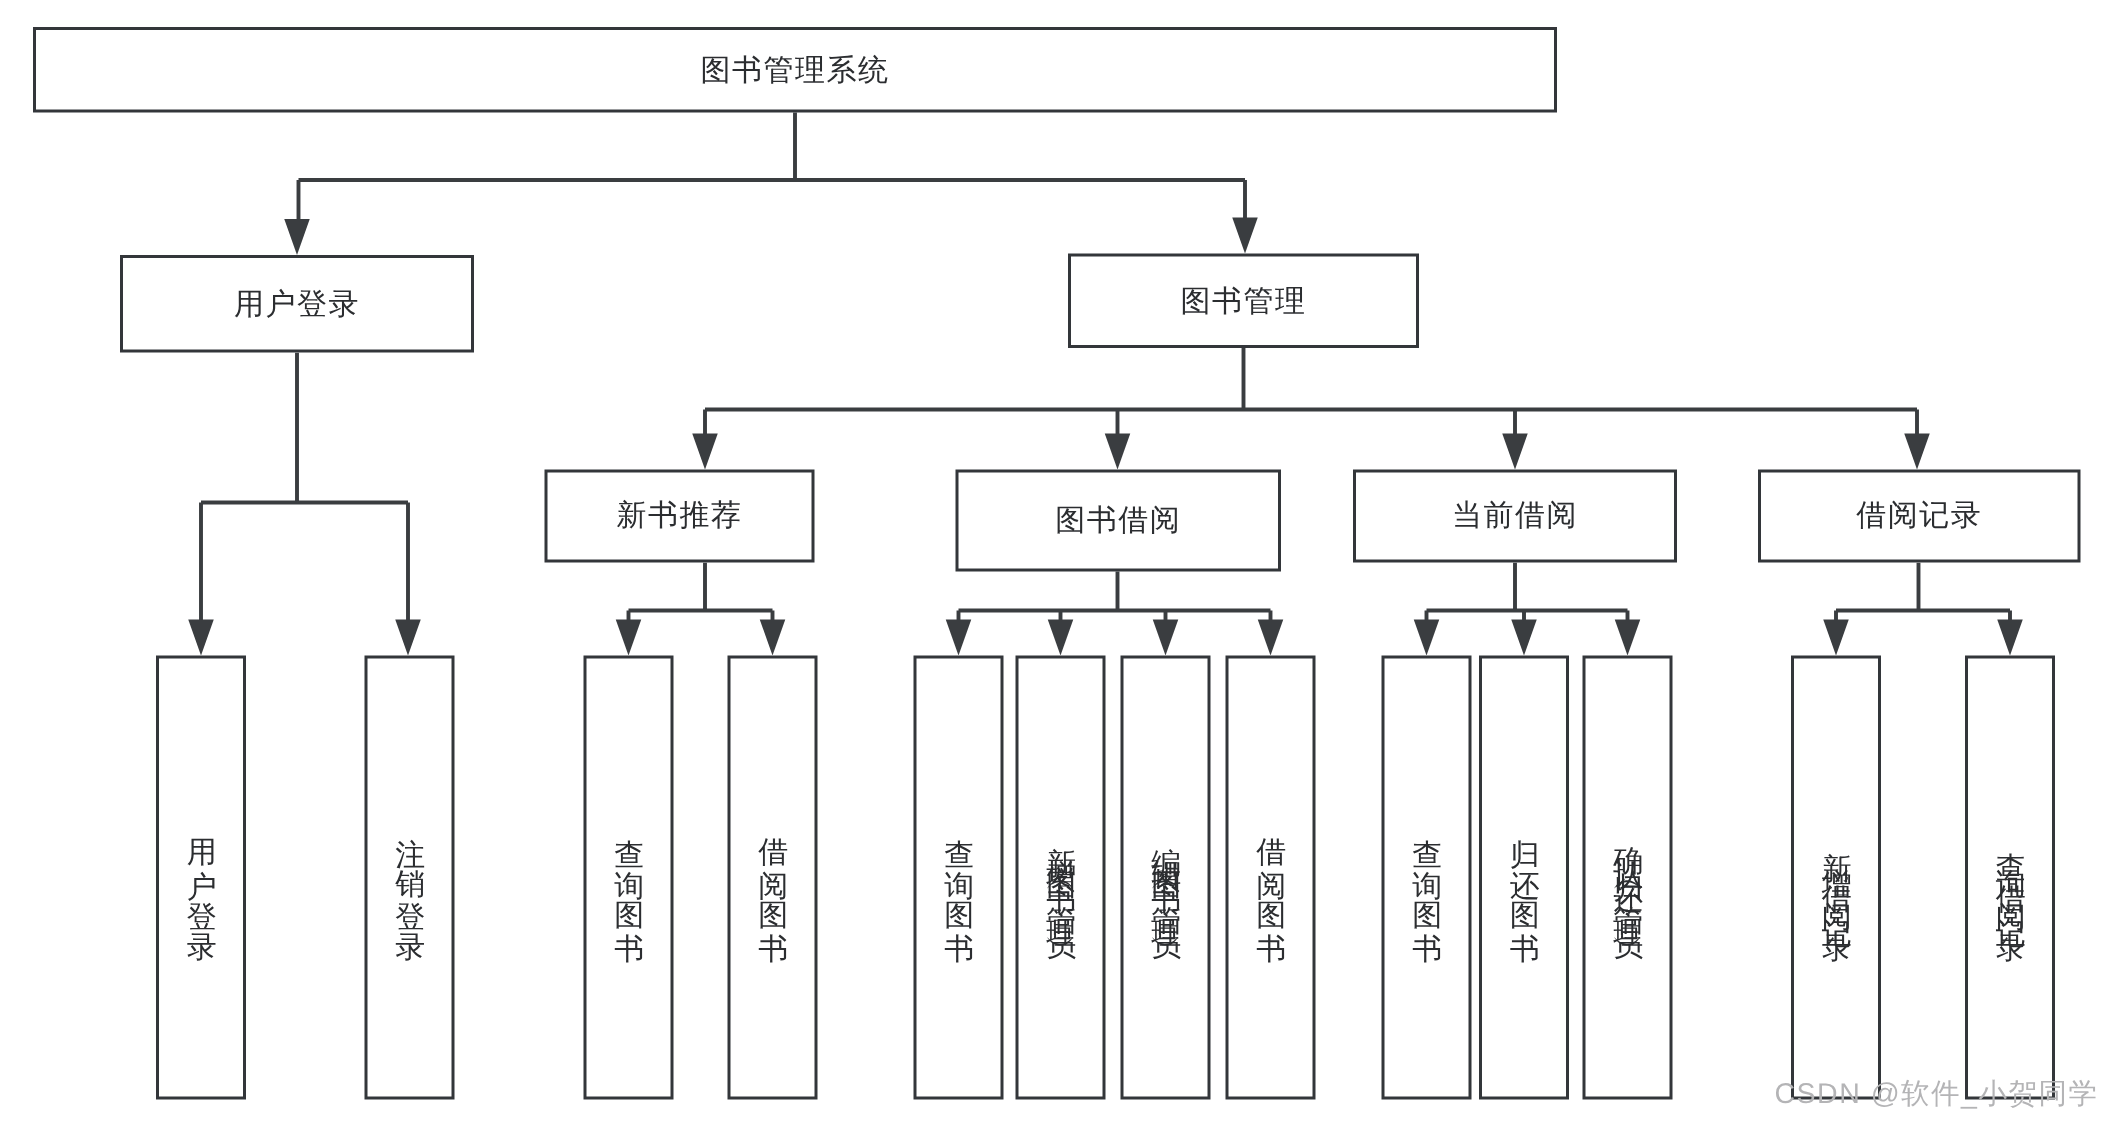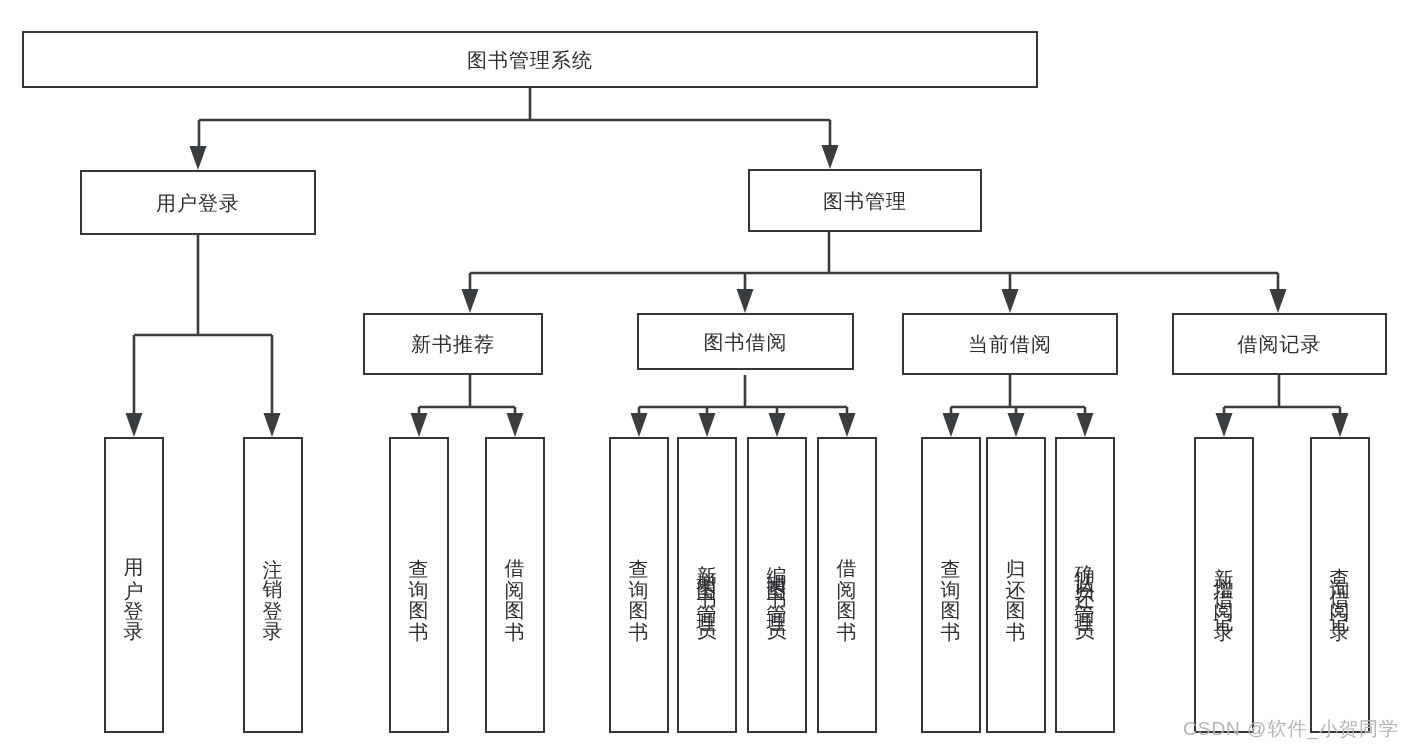--- a/index.html
+++ b/index.html
@@ -50,27 +50,27 @@
       <polygon points="768.5,413 785.5,413 777,437"></polygon>
       <polygon points="838.5,413 855.5,413 847,437"></polygon>
       <polygon points="942.5,413 959.5,413 951,437"></polygon>
       <polygon points="1007.5,413 1024.5,413 1016,437"></polygon>
       <polygon points="1076.5,413 1093.5,413 1085,437"></polygon>
       <polygon points="1215.5,413 1232.5,413 1224,437"></polygon>
       <polygon points="1331.5,413 1348.5,413 1340,437"></polygon>
     </g>
   </svg>
 
-  <div class="node h" style="left:22px;top:31px;width:1016px;height:57px;">图书管理系统</div>
+  <div class="node h" style="left:22px;top:18px;width:1016px;height:57px;">图书管理系统</div>
 
   <div class="node h" style="left:80px;top:170px;width:236px;height:65px;">用户登录</div>
-  <div class="node h" style="left:748px;top:169px;width:234px;height:63px;">图书管理</div>
+  <div class="node h" style="left:712px;top:169px;width:234px;height:63px;">图书管理</div>
 
   <div class="node h" style="left:363px;top:313px;width:180px;height:62px;">新书推荐</div>
-  <div class="node h" style="left:637px;top:313px;width:217px;height:57px;">图书借阅</div>
+  <div class="node h" style="left:637px;top:313px;width:217px;height:68px;">图书借阅</div>
   <div class="node h" style="left:1172px;top:313px;width:215px;height:62px;">借阅记录</div>
   <div class="node h" style="left:902px;top:313px;width:216px;height:62px;">当前借阅</div>
 
   <div class="node v ls4" style="left:104px;top:437px;width:60px;height:296px;">用户登录</div>
   <div class="node v ls4" style="left:243px;top:437px;width:60px;height:296px;">注销登录</div>
 
   <div class="node v ls4" style="left:389px;top:437px;width:60px;height:296px;">查询图书</div>
   <div class="node v ls4" style="left:485px;top:437px;width:60px;height:296px;">借阅图书</div>
 
   <div class="node v ls4" style="left:609px;top:437px;width:60px;height:296px;">查询图书</div>

